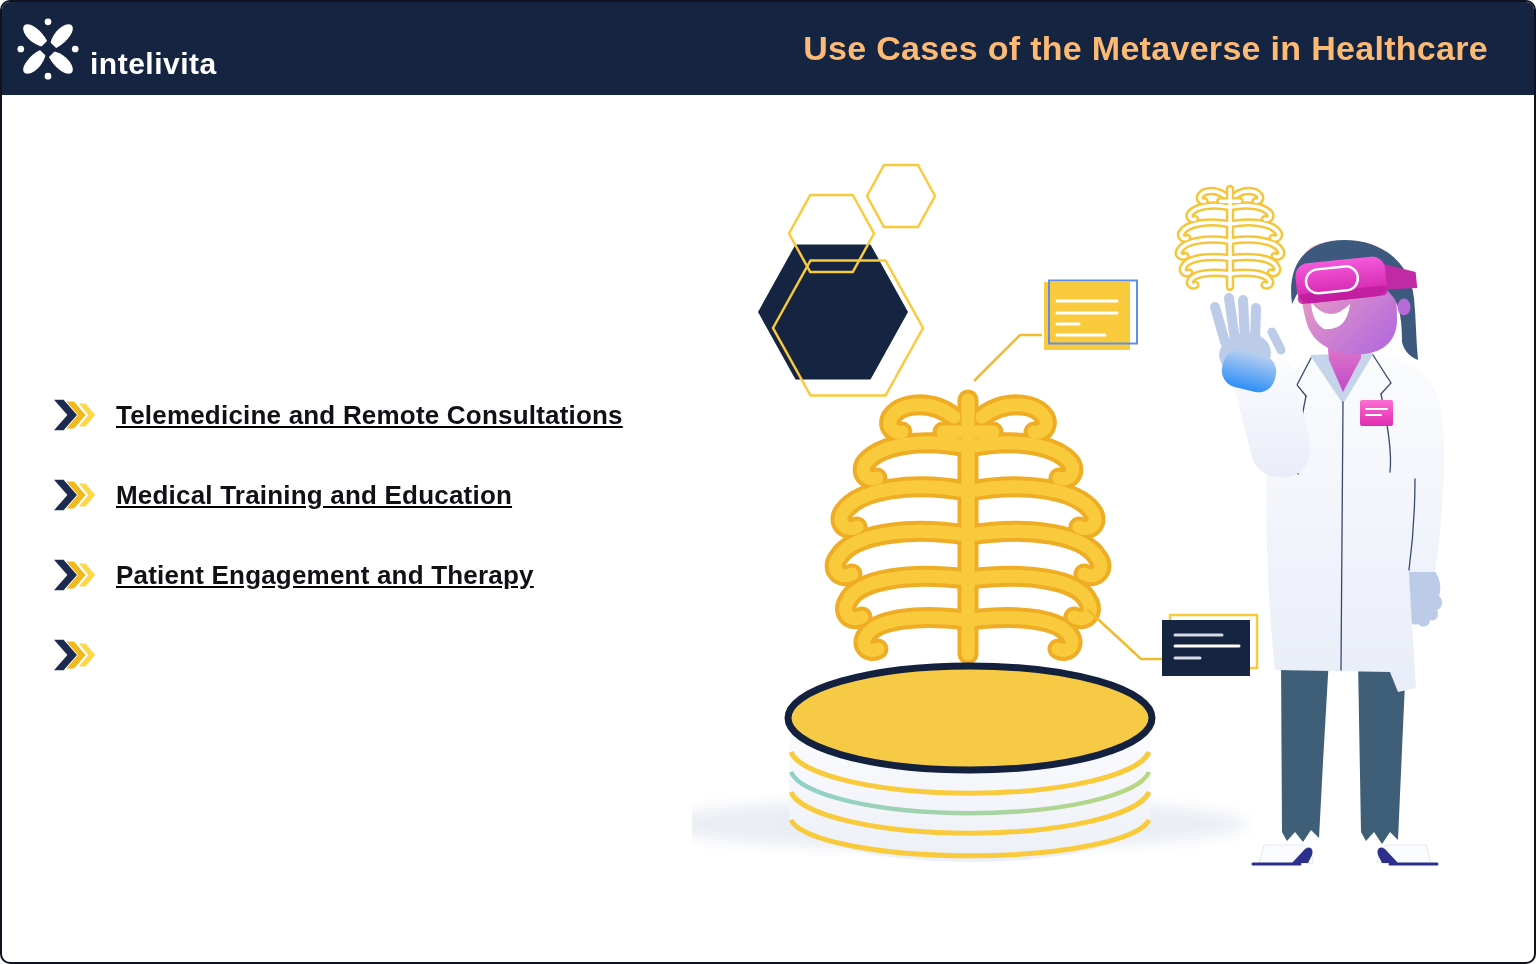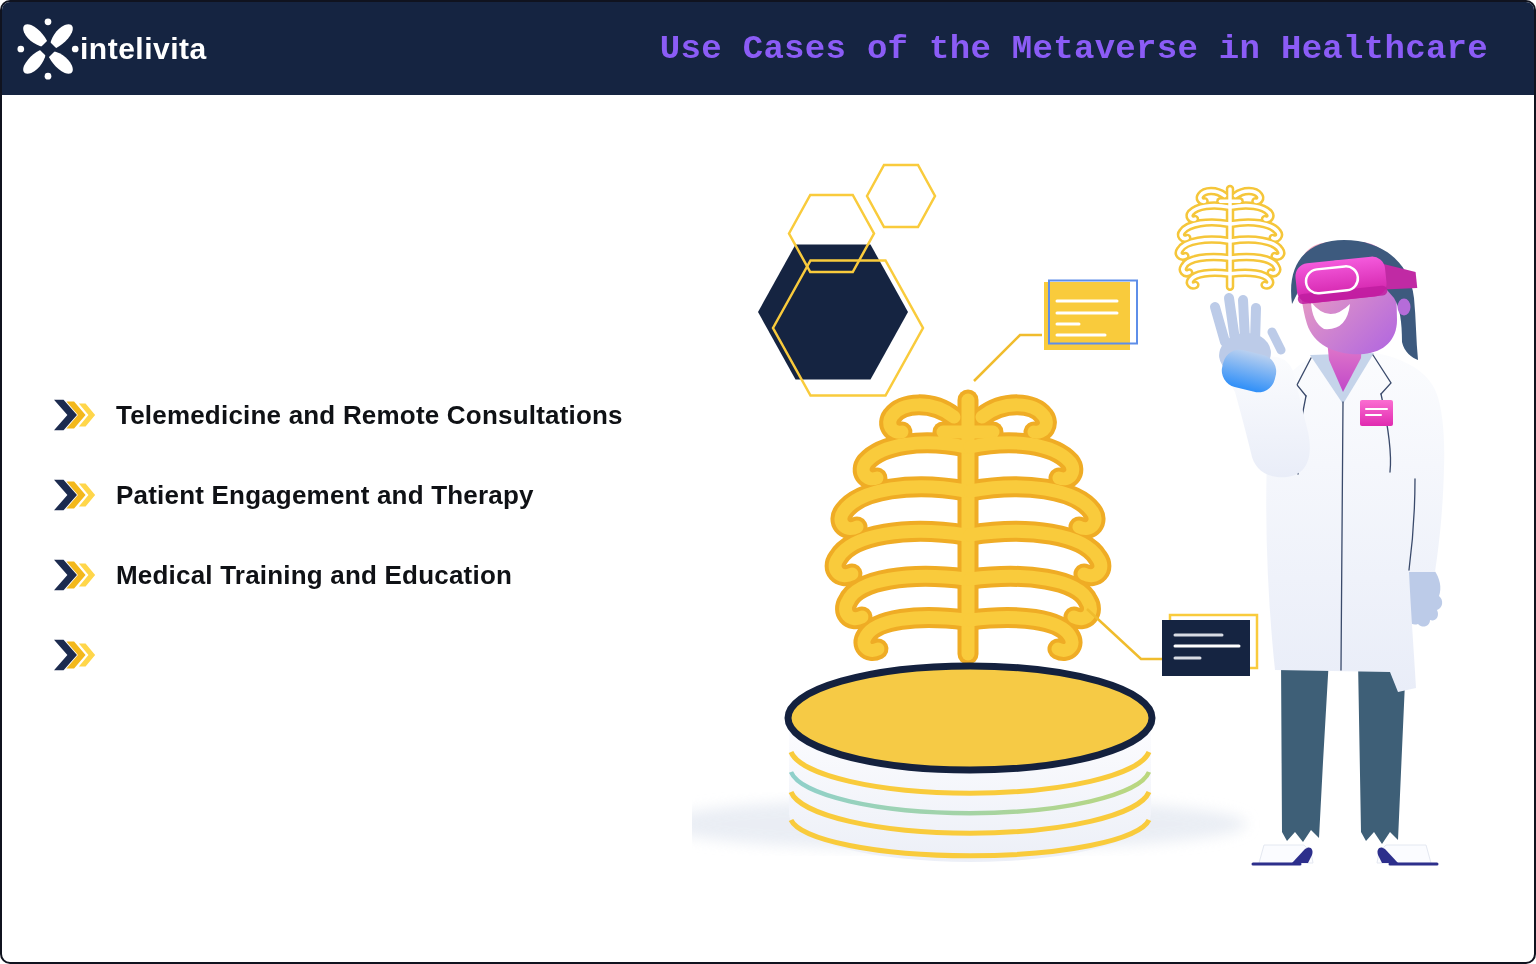--- a/index.html
+++ b/index.html
@@ -5,27 +5,27 @@
   html,body{margin:0;padding:0;background:#ffffff;}
   .canvas{
     position:relative;width:1536px;height:964px;box-sizing:border-box;
     background:#ffffff;border:2px solid #10131f;border-radius:10px;overflow:hidden;
     font-family:"Liberation Sans", sans-serif;
   }
   .header{
     position:absolute;left:0;top:0;width:100%;height:93px;background:#152441;
     display:flex;align-items:center;box-sizing:border-box;padding:0 46px 0 14px;
   }
-  .brand{display:flex;align-items:center;}
+  .brand{display:flex;align-items:flex-end;gap:10px;}
   .brand-text{color:#ffffff;font-size:30px;font-weight:700;letter-spacing:.5px;}
   .title{
-    margin-left:auto;color:#8b5cf6;font-size:34px;font-weight:700;letter-spacing:.3px;font-family:Liberation Mono, monospace;
+    margin-left:auto;color:#fdba74;font-size:34px;font-weight:700;letter-spacing:.3px;
   }
   .use-list{position:absolute;left:52px;top:392px;display:flex;flex-direction:column;gap:38px;}
-  .use-item{display:flex;align-items:center;gap:18px;height:42px;}
+  .use-item{display:flex;align-items:center;gap:18px;height:42px;text-decoration:underline;}
   .use-item .label{font-size:26px;font-weight:700;color:#0f1115;letter-spacing:.2px;}
   .illustration{position:absolute;left:690px;top:95px;width:846px;height:869px;}
 </style>
 </head>
 <body>
 
 <div class="canvas">
 
   <div class="header">
     <div class="brand">
@@ -55,29 +55,29 @@
         <polygon points="26,4 33,4 43,16 33,28 26,28 36,16" fill="#FFD64A"></polygon>
       </svg>
       <span class="label">Telemedicine and Remote Consultations</span>
     </div>
     <div class="use-item">
       <svg width="44" height="32" viewBox="0 0 46 32">
         <polygon points="0,0 10,0 24,16 10,32 0,32 14,16" fill="#1C2B4F"></polygon>
         <polygon points="13,2 21,2 33,16 21,30 13,30 25,16" fill="#F3B81C"></polygon>
         <polygon points="26,4 33,4 43,16 33,28 26,28 36,16" fill="#FFD64A"></polygon>
       </svg>
+      <span class="label">Medical Training and Education</span>
+    </div>
+    <div class="use-item">
+      <svg width="44" height="32" viewBox="0 0 46 32">
+        <polygon points="0,0 10,0 24,16 10,32 0,32 14,16" fill="#1C2B4F"></polygon>
+        <polygon points="13,2 21,2 33,16 21,30 13,30 25,16" fill="#F3B81C"></polygon>
+        <polygon points="26,4 33,4 43,16 33,28 26,28 36,16" fill="#FFD64A"></polygon>
+      </svg>
       <span class="label">Patient Engagement and Therapy</span>
-    </div>
-    <div class="use-item">
-      <svg width="44" height="32" viewBox="0 0 46 32">
-        <polygon points="0,0 10,0 24,16 10,32 0,32 14,16" fill="#1C2B4F"></polygon>
-        <polygon points="13,2 21,2 33,16 21,30 13,30 25,16" fill="#F3B81C"></polygon>
-        <polygon points="26,4 33,4 43,16 33,28 26,28 36,16" fill="#FFD64A"></polygon>
-      </svg>
-      <span class="label">Medical Training and Education</span>
     </div>
     <div class="use-item">
       <svg width="44" height="32" viewBox="0 0 46 32">
         <polygon points="0,0 10,0 24,16 10,32 0,32 14,16" fill="#1C2B4F"></polygon>
         <polygon points="13,2 21,2 33,16 21,30 13,30 25,16" fill="#F3B81C"></polygon>
         <polygon points="26,4 33,4 43,16 33,28 26,28 36,16" fill="#FFD64A"></polygon>
       </svg>
     </div>
   </div>
 

